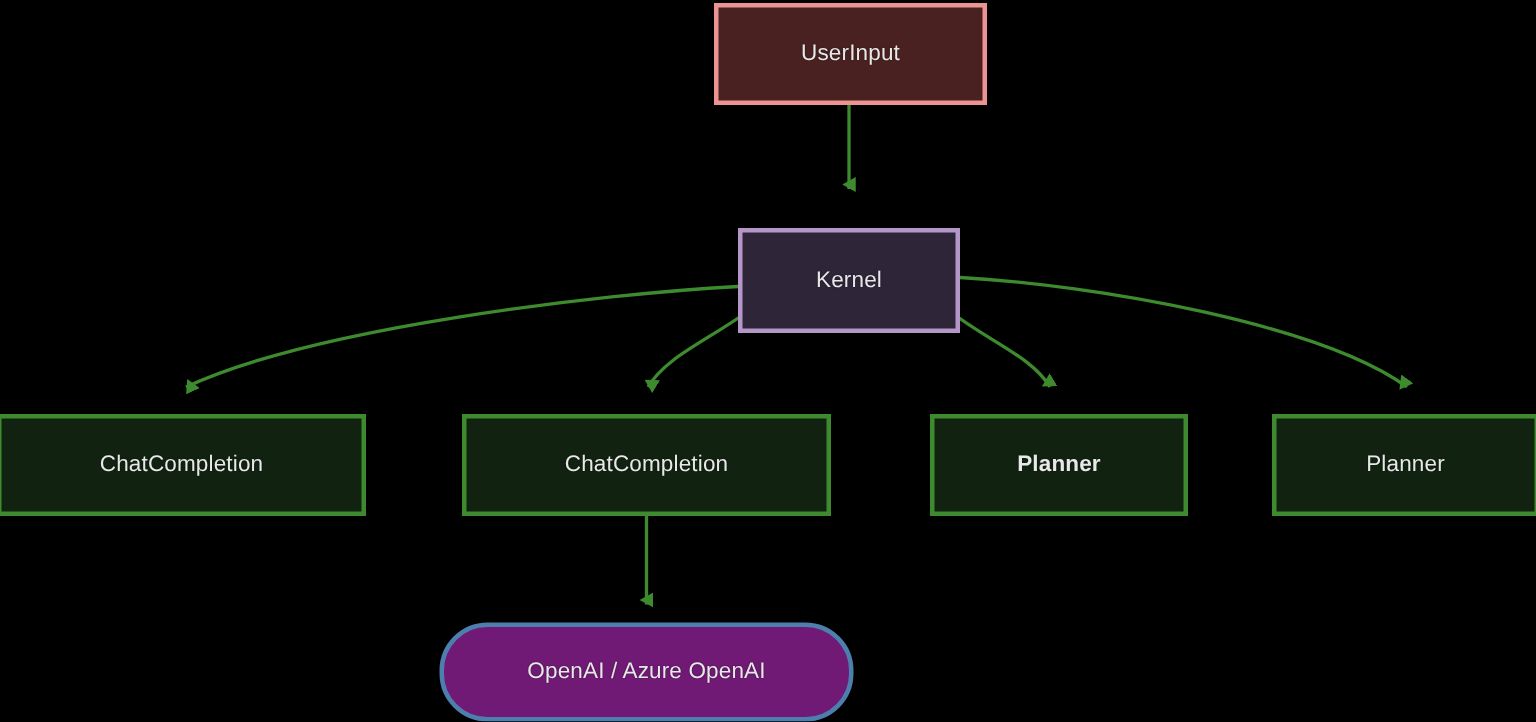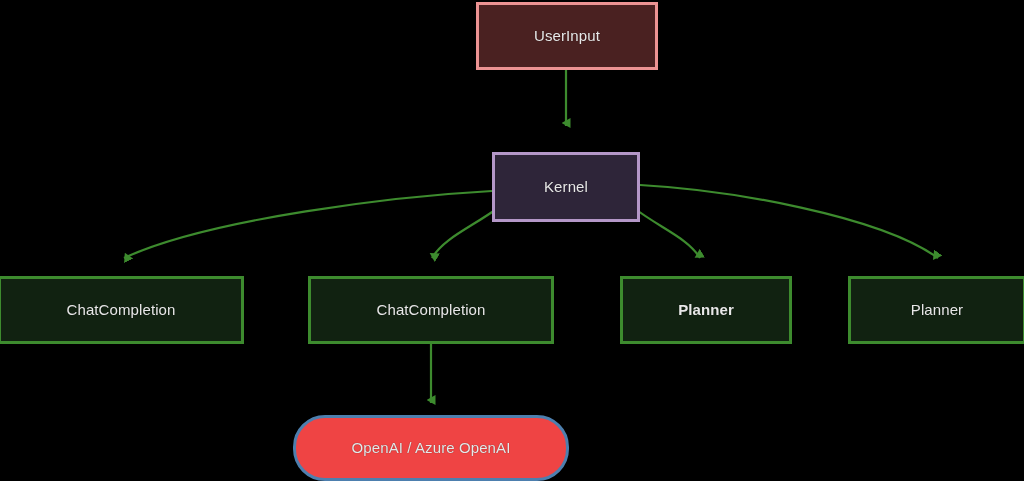--- a/index.html
+++ b/index.html
@@ -52,21 +52,21 @@
   .node.kernel {
     background: #2e2539;
     border: 3px solid #b497c8;
     margin-top: 14px;
   }
   .node.green {
     background: #112211;
     border: 3px solid #3d8b2e;
   }
   .node.service {
-    background: #ef4444;
+    background: #701a75;
     border: 3px solid #4d7fae;
     border-radius: 32px;
   }
 </style>
 </head>
 <body>
 
 <div id="diagram-canvas">
 
   <svg class="edge-layer" viewBox="0 0 1024 481" width="1024" height="481" xmlns="http://www.w3.org/2000/svg">

